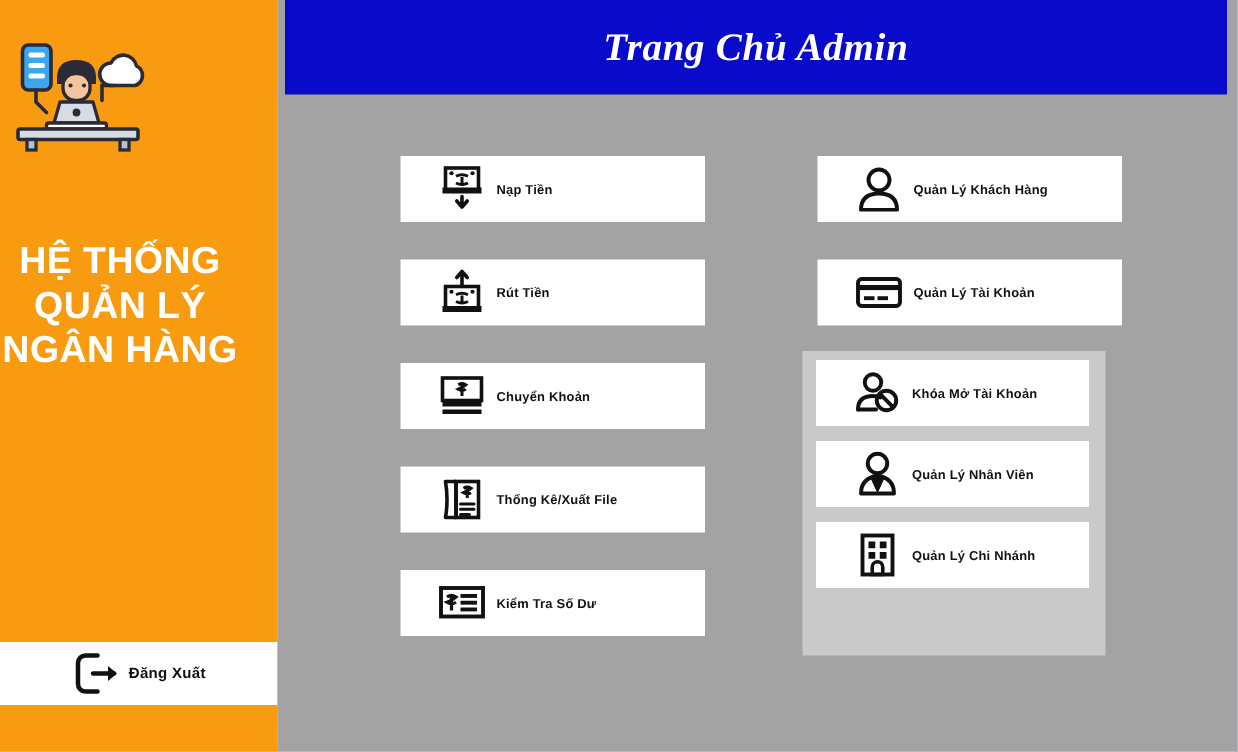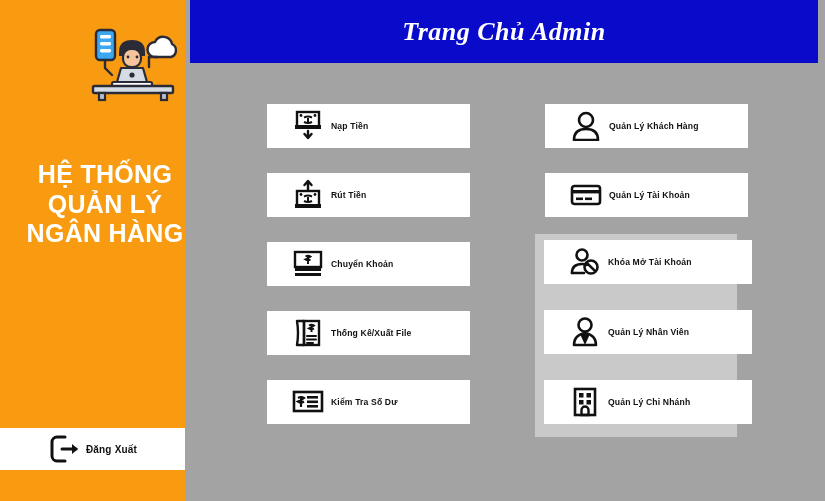--- a/index.html
+++ b/index.html
@@ -23,21 +23,21 @@
 
   
   .sidebar {
     position: relative;
     width: 185px;
     height: 501px;
     background: #F99B10;
     flex: 0 0 185px;
     display: flex;
     flex-direction: column;
-    align-items: flex-end;
+    align-items: flex-start;
   }
   .logo {
     margin-top: 22px;
     width: 104px;
     height: 82px;
   }
   .brand-title {
     margin-top: 56px;
     color: #FFFFFF;
     font-size: 25px;
@@ -144,26 +144,26 @@
     padding: 6px 9px 0 9px;
   }
   .admin-title {
     color: #FA0A0A;
     font-size: 10.5px;
     font-weight: bold;
     letter-spacing: 0.1px;
     margin: 1px 0 7px 1px;
   }
   .admin-btn {
-    width: 208px;
+    width: 182px;
     height: 44px;
     background: #FFFFFF;
     display: flex;
     align-items: center;
-    margin-bottom: 26px;
+    margin-bottom: 10px;
     box-sizing: border-box;
   }
   .admin-btn .ico {
     width: 46px;
     min-width: 46px;
     display: flex;
     align-items: center;
     justify-content: center;
     margin-left: 18px;
   }

